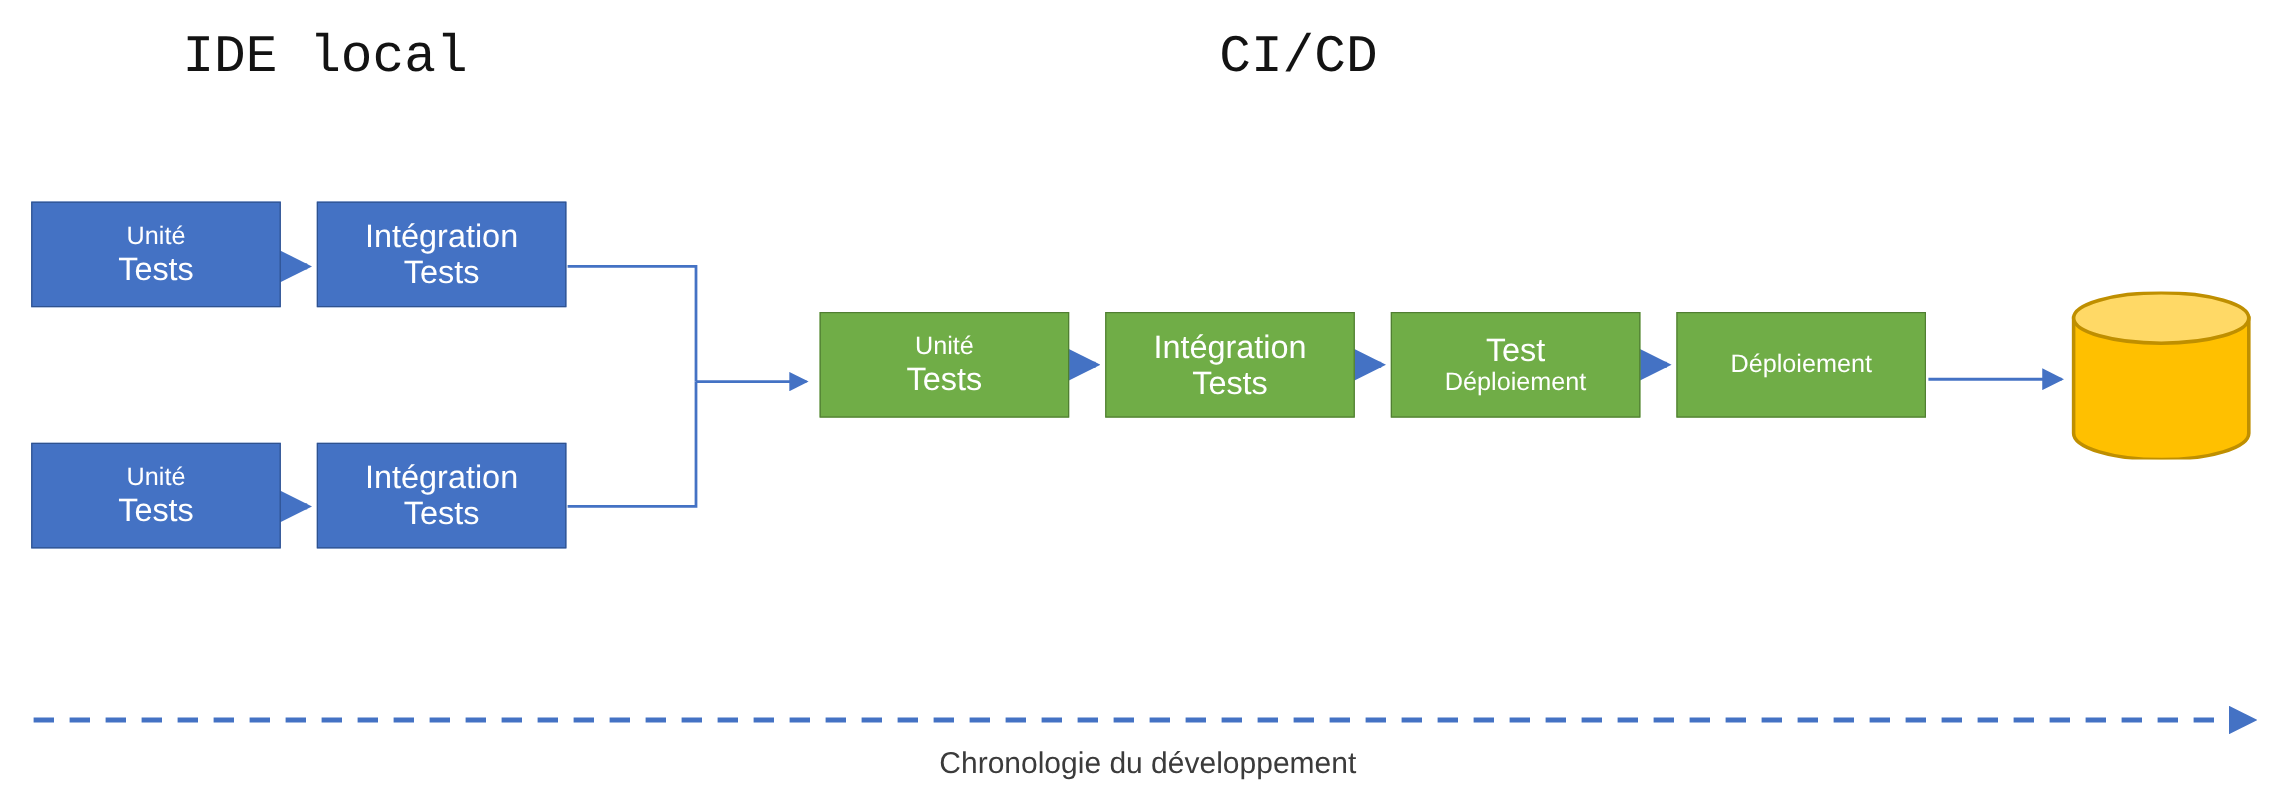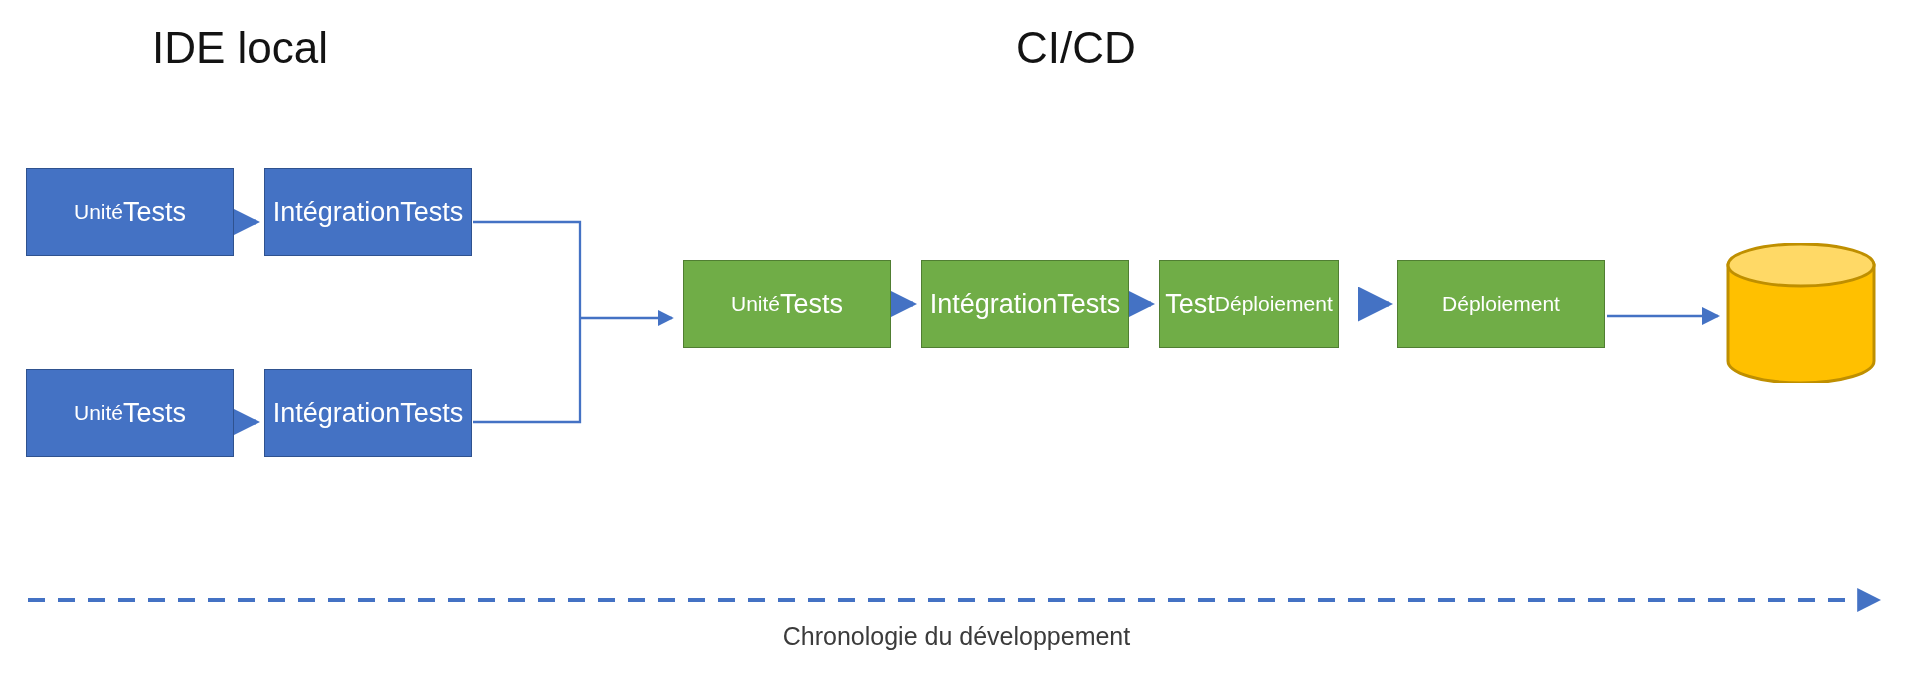--- a/index.html
+++ b/index.html
@@ -21,30 +21,31 @@
   }
 
   
   .section-title {
     position: absolute;
     font-size: 44px;
     line-height: 1;
     color: #131313;
     font-weight: 400;
     white-space: nowrap;
+    font-family: Liberation Mono, monospace;
   }
   #title-ide   { left: 152px; top: 26px; }
   #title-cicd  { left: 1016px; top: 26px; }
 
   
   .box {
     position: absolute;
     box-sizing: border-box;
     display: flex;
-    flex-direction: row;
+    flex-direction: column;
     align-items: center;
     justify-content: center;
     color: #ffffff;
     text-align: center;
     line-height: 1.12;
   }
   .box.blue {
     background: #4472c4;
     border: 1.5px solid #2f528f;
   }
@@ -58,21 +59,21 @@
   
   #box-local-unit-1        { left: 26px;  top: 168px; width: 208px; height: 88px; }
   #box-local-integration-1 { left: 264px; top: 168px; width: 208px; height: 88px; }
   
   #box-local-unit-2        { left: 26px;  top: 369px; width: 208px; height: 88px; }
   #box-local-integration-2 { left: 264px; top: 369px; width: 208px; height: 88px; }
 
   
   #box-ci-unit        { left: 683px;  top: 260px; width: 208px; height: 88px; }
   #box-ci-integration { left: 921px;  top: 260px; width: 208px; height: 88px; }
-  #box-ci-testdeploy  { left: 1159px; top: 260px; width: 180px; height: 88px; }
+  #box-ci-testdeploy  { left: 1159px; top: 260px; width: 208px; height: 88px; }
   #box-ci-deploy      { left: 1397px; top: 260px; width: 208px; height: 88px; }
 
   
   #connectors {
     position: absolute;
     left: 0; top: 0;
     width: 1913px;
     height: 673px;
     pointer-events: none;
   }

